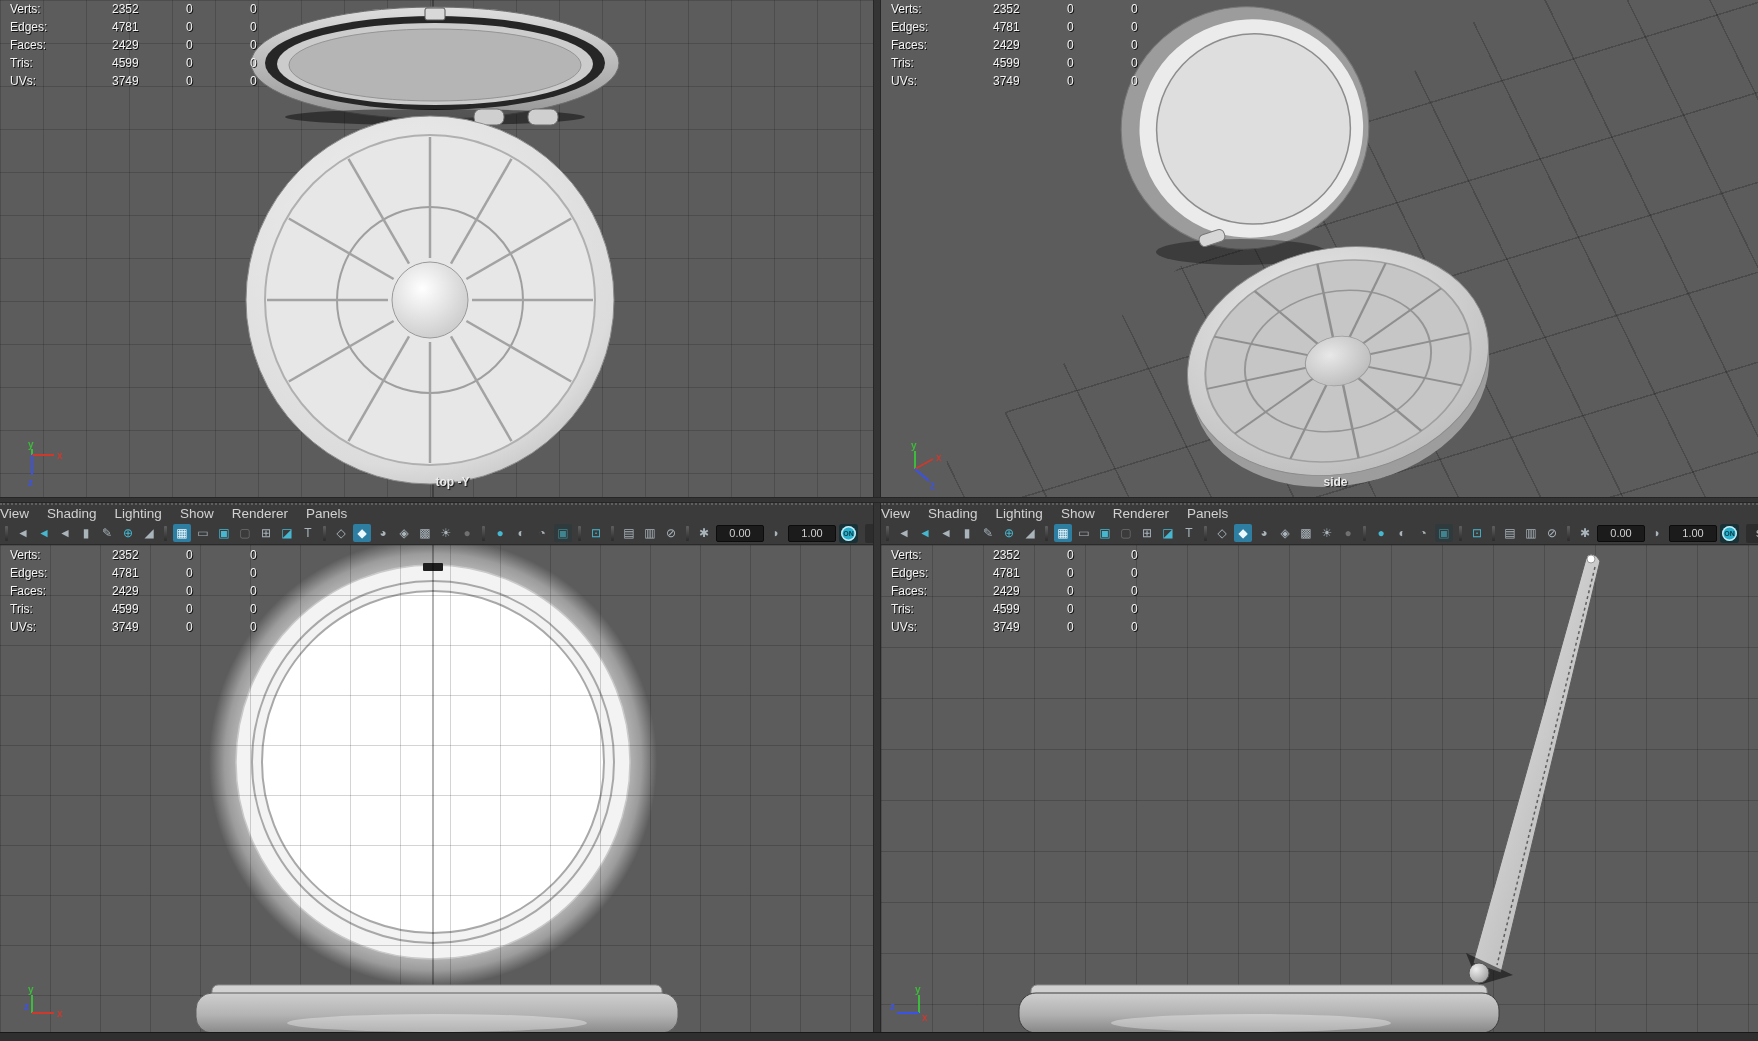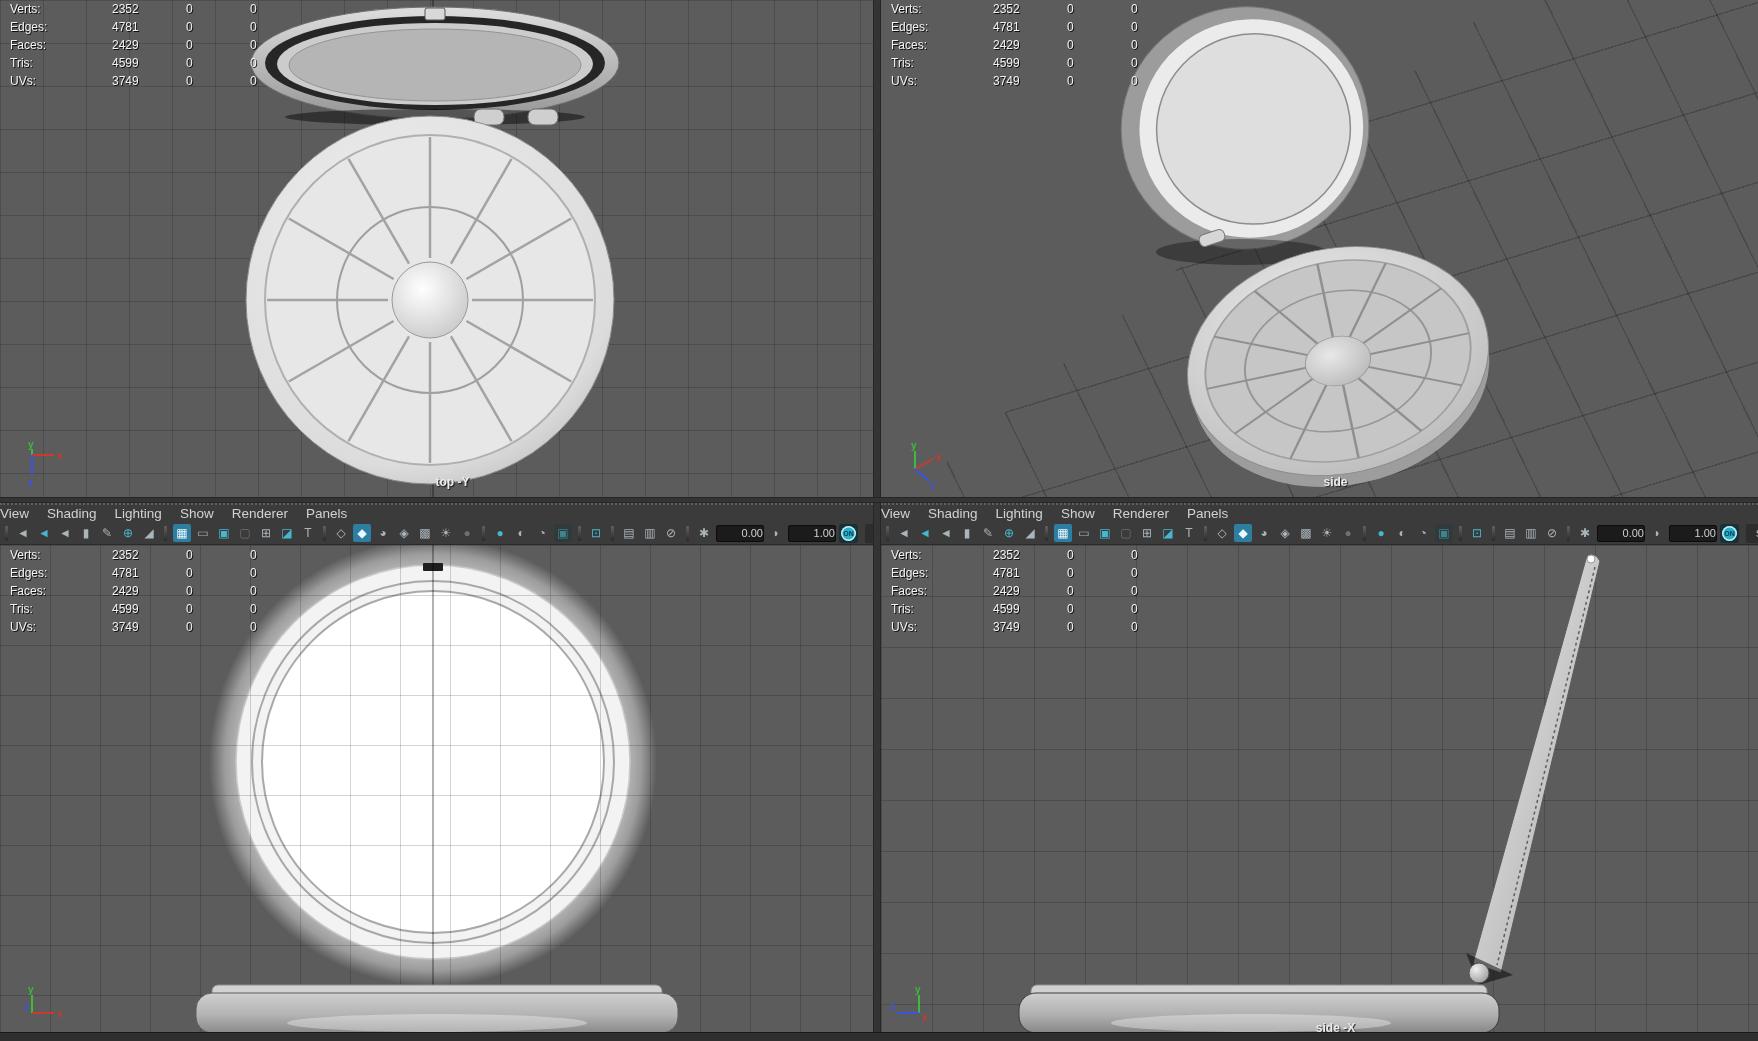--- a/index.html
+++ b/index.html
@@ -34,21 +34,21 @@
            border-bottom:1px solid #2a2a2a;box-sizing:border-box;}
   .tb-icon{width:18px;height:18px;line-height:18px;text-align:center;font-size:12px;
            color:#a9b4bb;border-radius:2px;flex:0 0 auto;}
   .tb-icon.active{background:#2e7ea1;color:#eaf8ff;}
   .tb-icon.teal{color:#46b7cf;}
   .tb-icon.dim{color:#707070;}
   .tb-icon.dimteal{color:#3f858f;background:#30393b;}
   .tb-sep{width:3px;height:15px;background:linear-gradient(#606060,#2b2b2b);
           border-radius:1px;margin:0 3px;flex:0 0 auto;}
   .tb-field{width:46px;height:15px;line-height:15px;background:#1b1b1b;color:#cfcfcf;
-            font-size:11px;text-align:right;border:1px solid #0c0c0c;border-radius:2px;flex:0 0 auto;}
+            font-size:11px;text-align:center;border:1px solid #0c0c0c;border-radius:2px;flex:0 0 auto;}
   .tb-toggle{width:19px;height:19px;border-radius:3px;background:#173136;display:flex;
              align-items:center;justify-content:center;flex:0 0 auto;}
   .tb-toggle .ring{width:15px;height:15px;border-radius:50%;background:#29b0cc;
              box-shadow:inset 0 0 0 1.5px rgba(255,255,255,.75);color:#063a46;
              font-size:7px;font-weight:bold;display:flex;align-items:center;justify-content:center;}
   .tb-srgb{height:19px;line-height:19px;min-width:96px;background:#2d2d2d;color:#c2c2c2;
            font-size:12px;padding:0 10px;border-radius:2px;margin-left:4px;flex:0 0 auto;}
 
   
   .view{position:absolute;left:0;top:42px;right:0;bottom:0;background:#5c5c5c;overflow:hidden;}
@@ -515,20 +515,19 @@
             <span class="hud-c3">0</span>
           </div>
         </div>
       <svg class="gizmo" width="60" height="50">
         <line x1="30" y1="30" x2="30" y2="12" stroke="#3dbb3d" stroke-width="2"></line>
         <text x="26" y="10" fill="#3dbb3d">y</text>
         <line x1="30" y1="30" x2="8" y2="30" stroke="#3a52e8" stroke-width="2"></line>
         <text x="1" y="27" fill="#3a52e8">z</text>
         <text x="33" y="38" fill="#cc3a2e">x</text>
       </svg>
-      <div class="vp-label">side -X</div>
     </div>
   </div>
 
   <div class="div-v"></div>
   <div class="div-h"></div>
   <div class="bottom-strip"></div>
 </div>
 
 </body></html>

